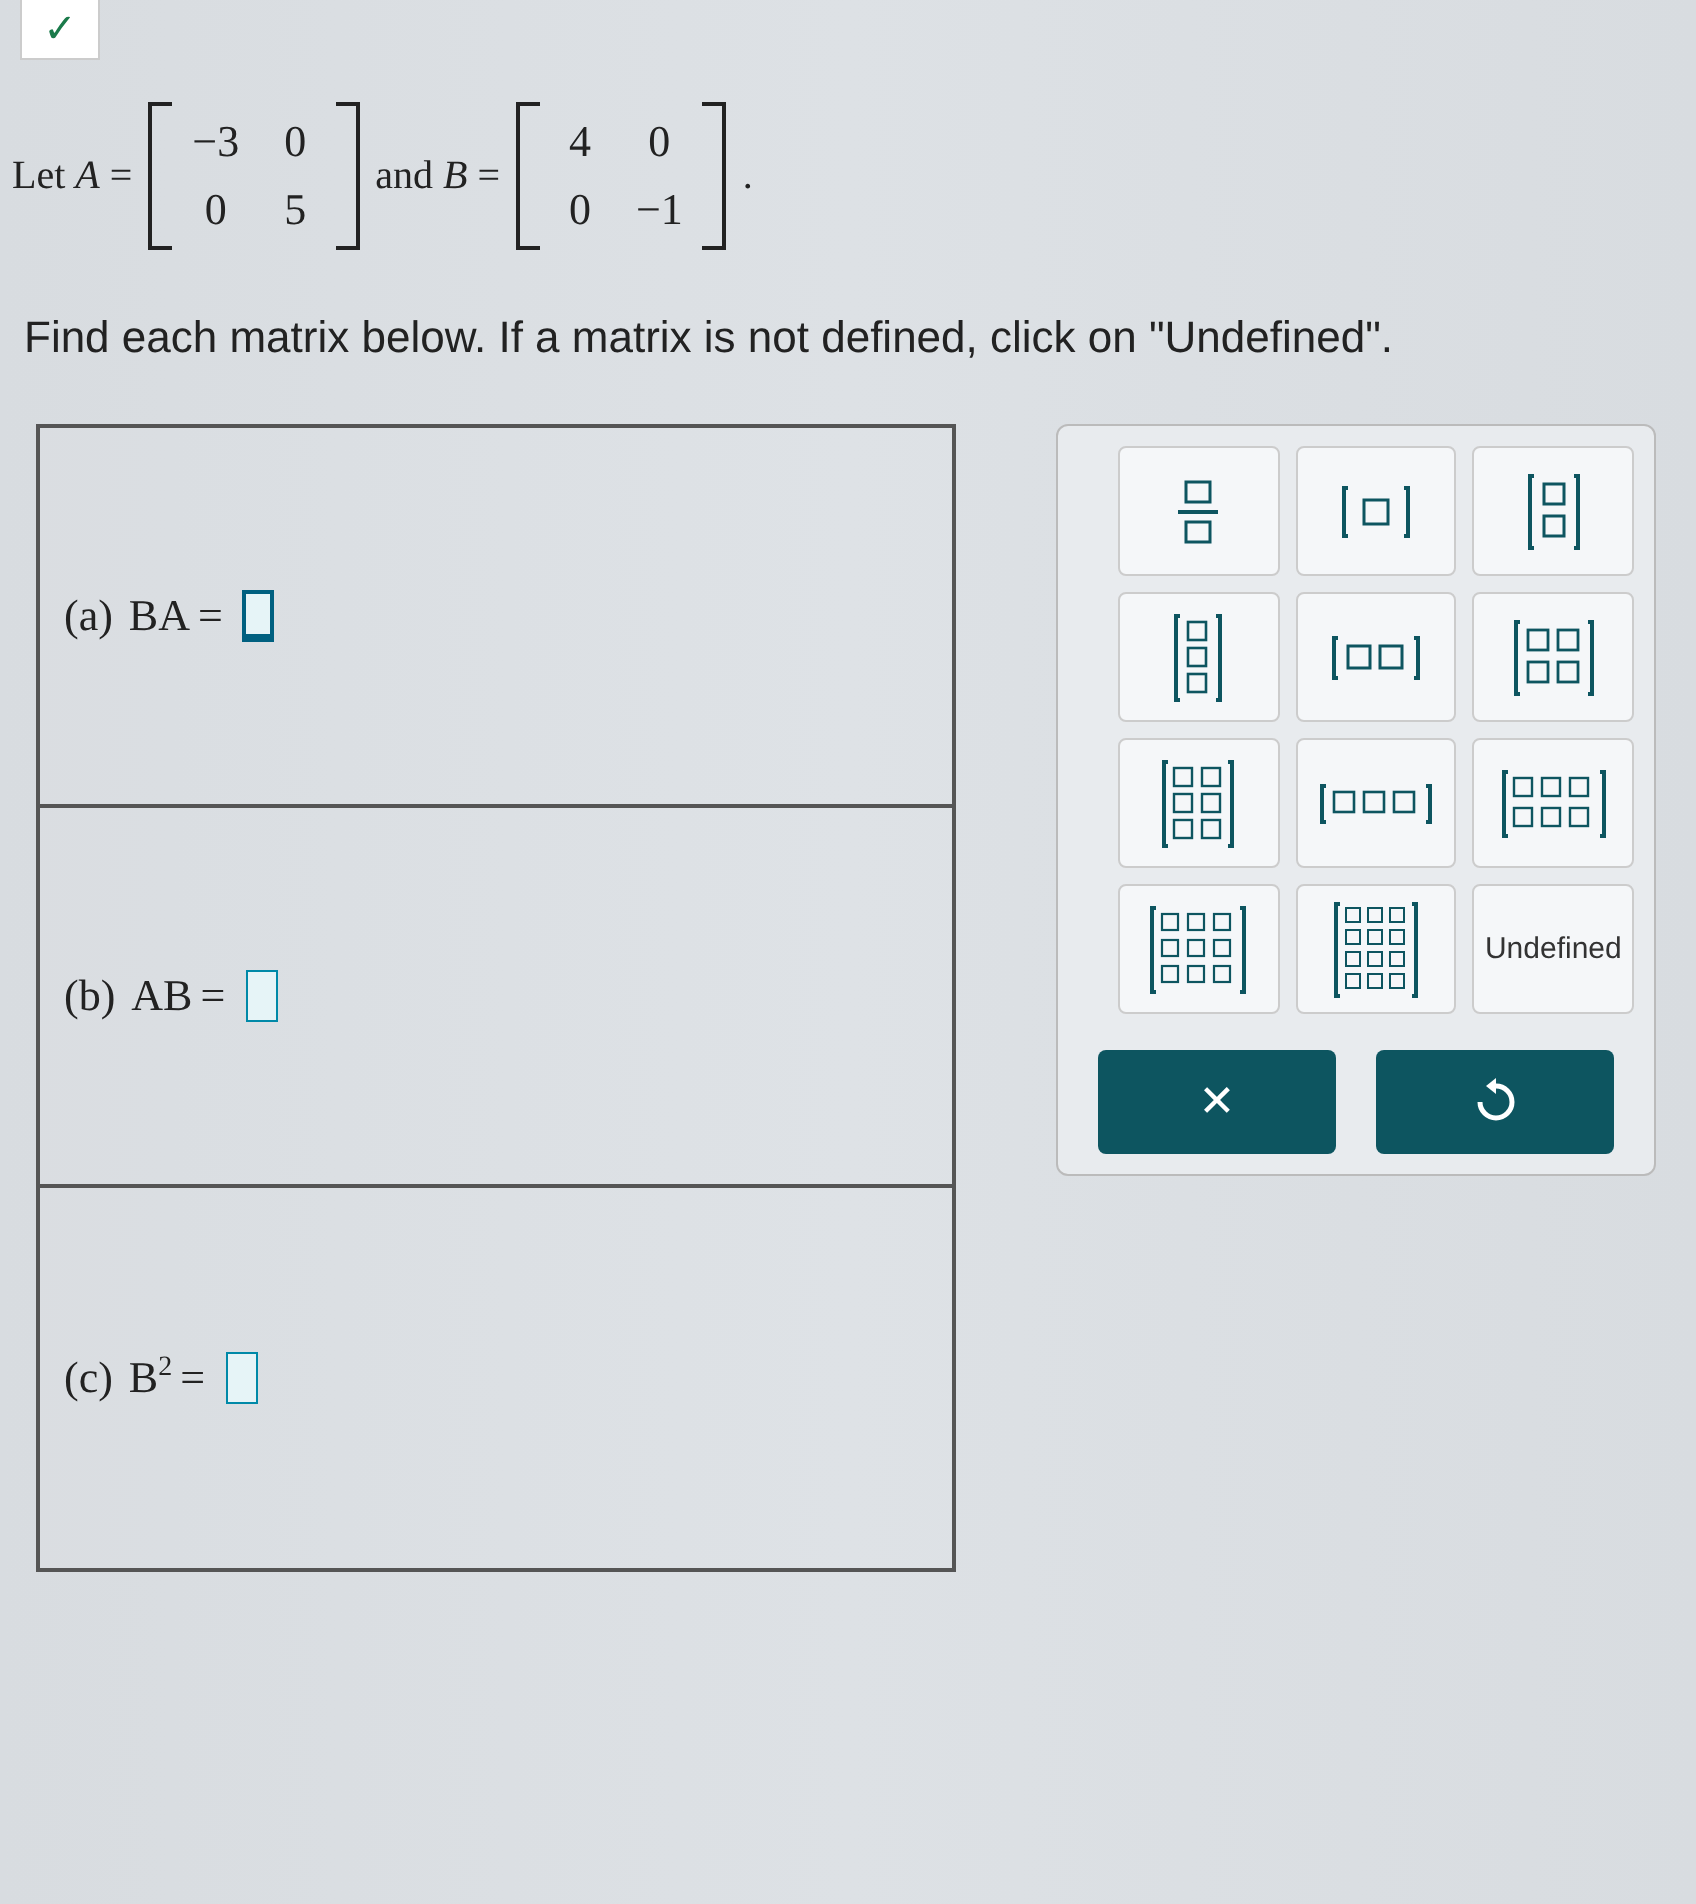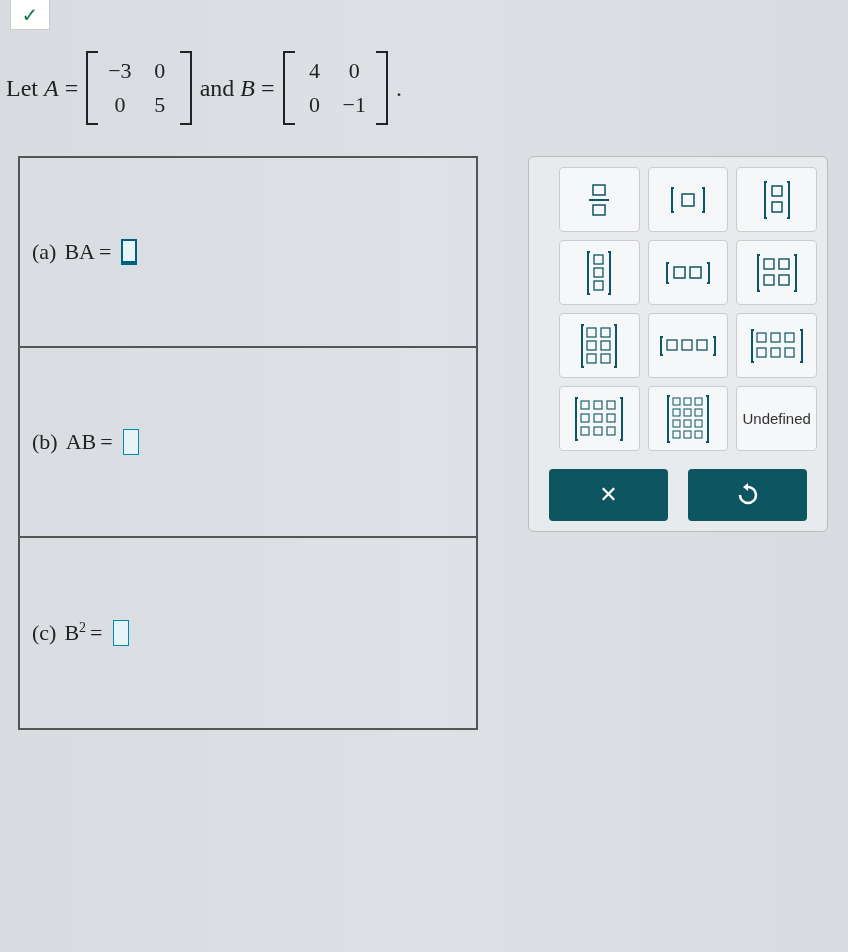--- a/index.html
+++ b/index.html
@@ -133,21 +133,21 @@
       border: none;
       border-radius: 4px;
       font-size: 22px;
       display: flex;
       align-items: center;
       justify-content: center;
       cursor: pointer;
     }
     .mini-icon { display: inline-flex; }
     .undefined-text { font-size: 15px; color: #333; }
-    .let-text { font-family: 'Times New Roman', serif; font-size: 24px; }
+    .let-text { font-family: 'Times New Roman', serif; font-size: 20px; }
     .italic { font-style: italic; }
     .sup { font-size: 14px; vertical-align: super; }
   </style>
 </head>
 <body>
 
 <div class="checkmark">✓</div>
 
 <div class="problem-statement">
   <div class="matrix-def">
@@ -172,20 +172,21 @@
       <span class="matrix-body">
         <span>4</span>
           <span>0</span>
         <span>0</span>
           <span>−1</span>
       </span>
       <span class="bracket-right"></span>
     </span>
     <span class="let-text">.</span>
   </div>
+  <div class="instruction">Find each matrix below. If a matrix is not defined, click on "Undefined".</div>
 </div>
 
 <div class="content-row">
   <div class="answer-table">
     <div class="answer-cell">
       <span class="answer-label">(a)</span>
       <span class="answer-expr">BA</span>
       <span style="margin:0 4px;">=</span>
       <span class="answer-box active"></span>
     </div>

